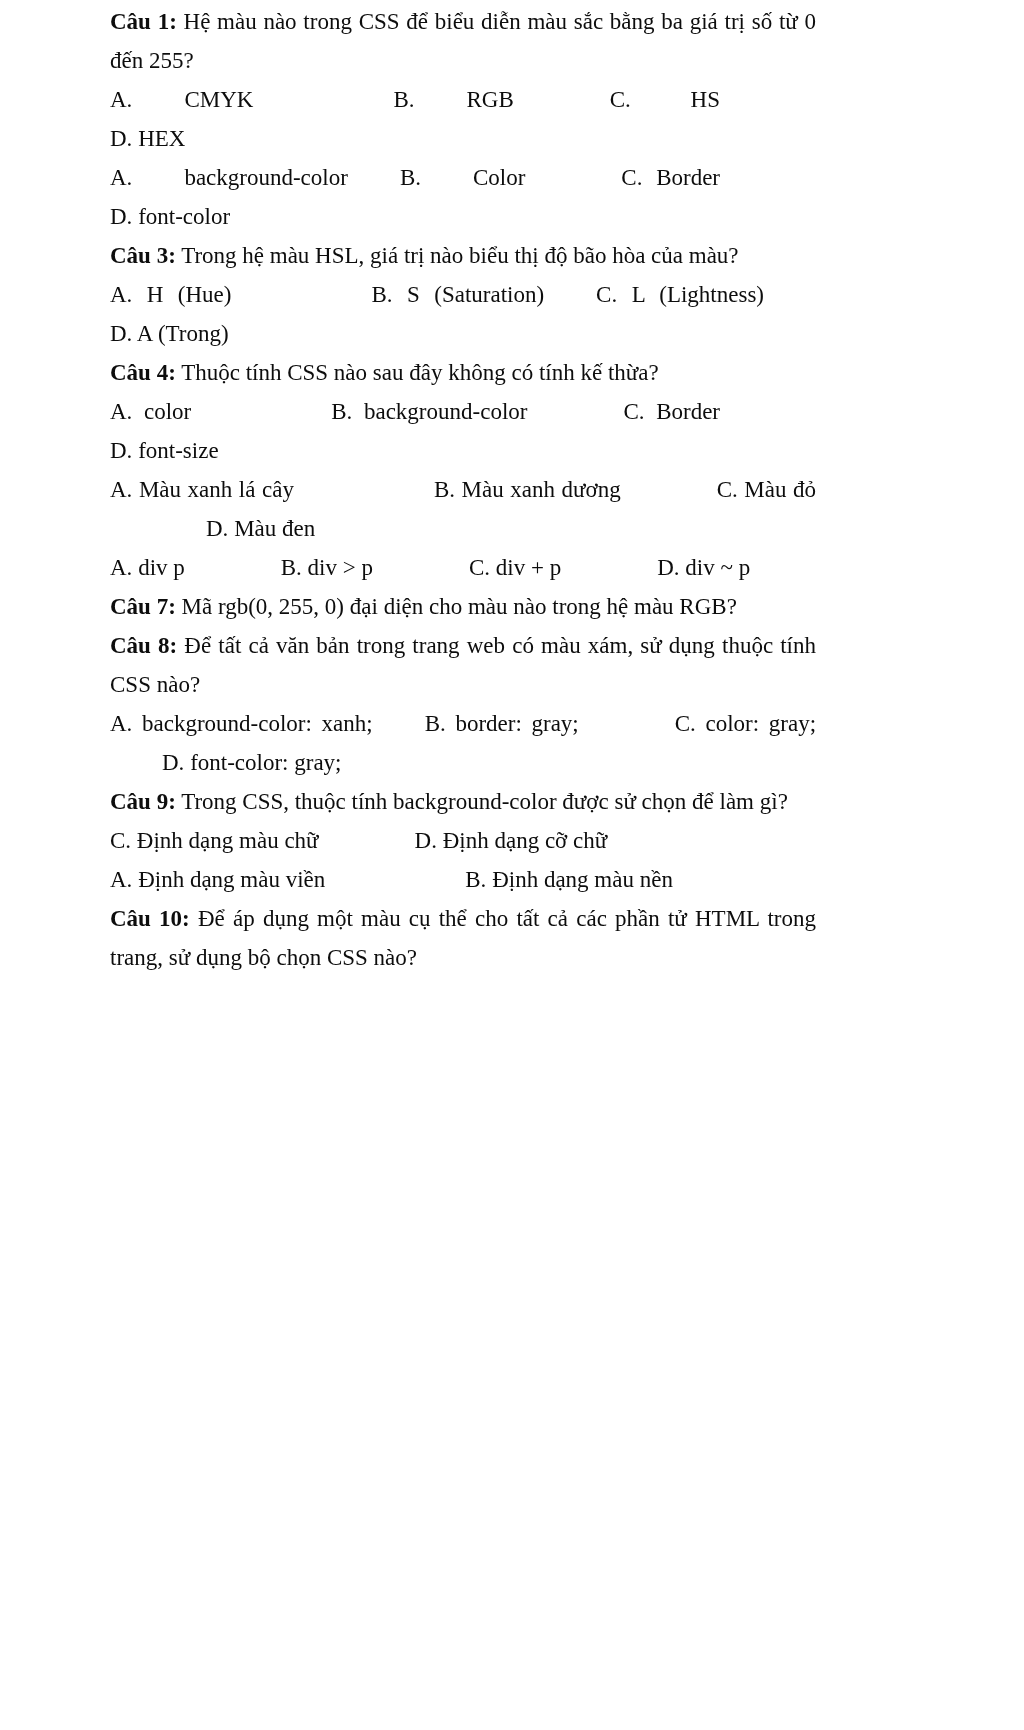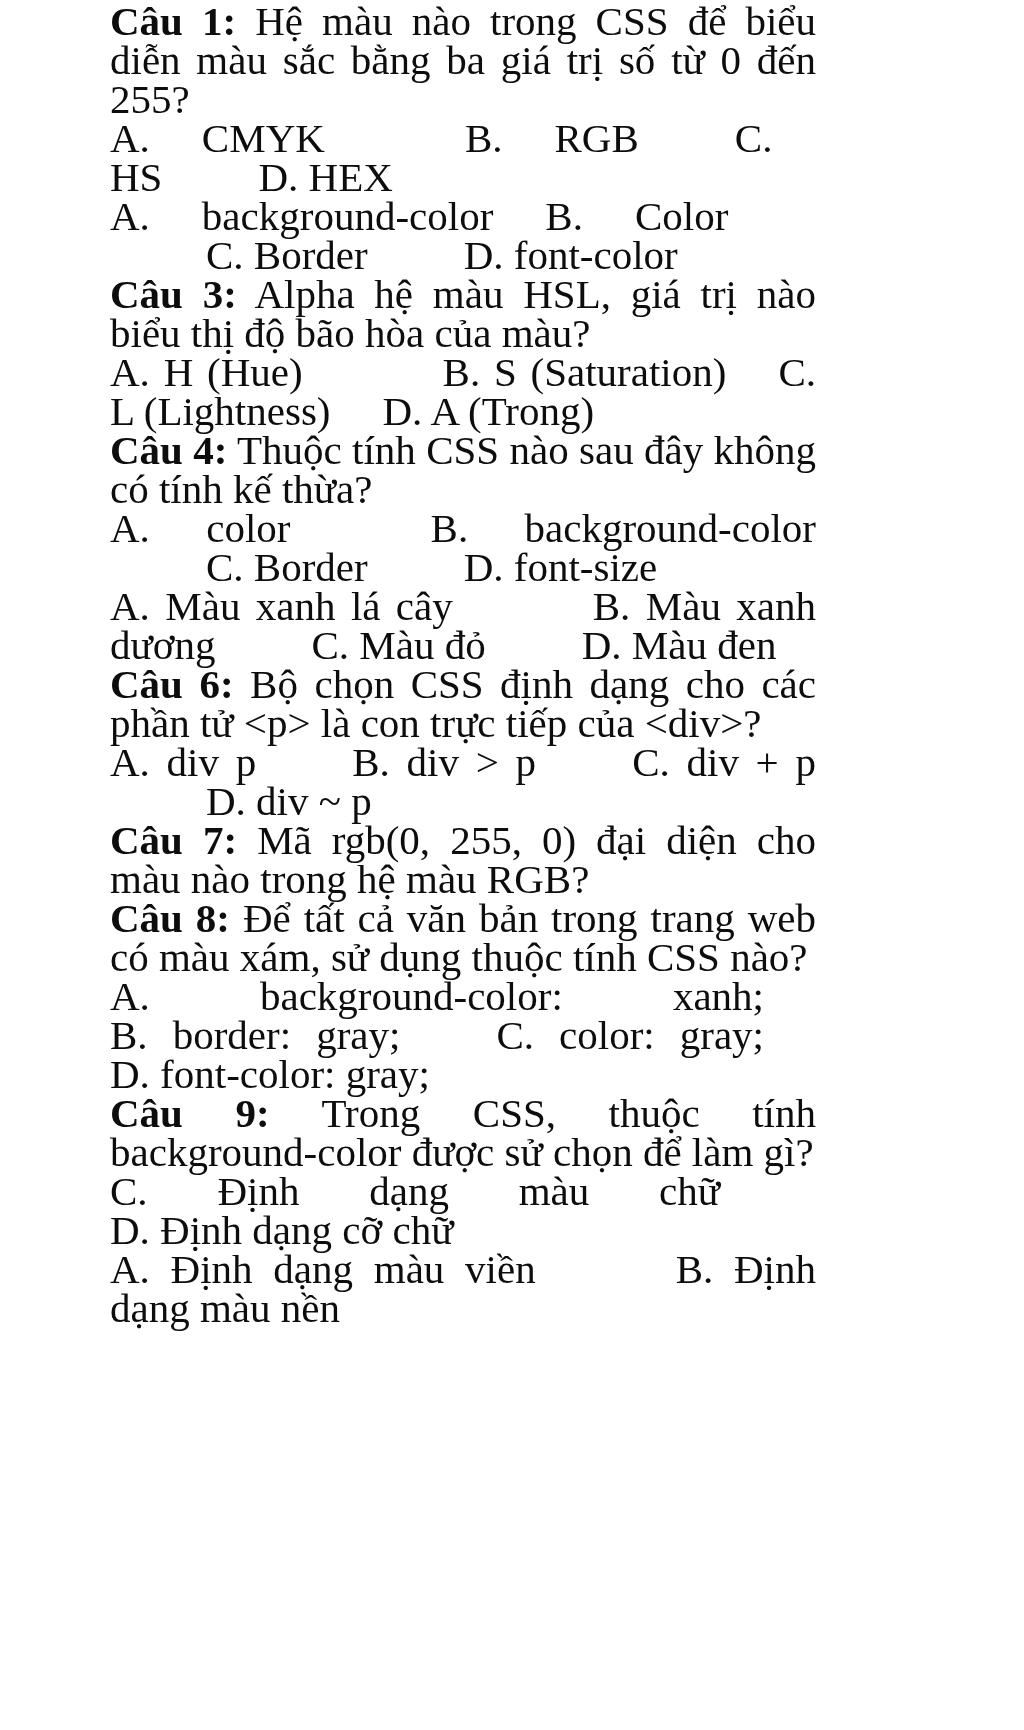--- a/index.html
+++ b/index.html
@@ -17,21 +17,21 @@
     overflow: hidden;
     box-sizing: border-box;
   }
 
   .quiz-body {
     position: absolute;
     left: 110px;
     top: 2px;
     width: 706px;
     font-family: "Liberation Serif", "DejaVu Serif", serif;
-    font-size: 41px;
+    font-size: 23px;
     line-height: 39px;
     color: #0d0d0d;
     text-align: justify;
     text-justify: inter-word;
     -webkit-font-smoothing: antialiased;
   }
 
   
   .question {
     margin: 0;
@@ -71,42 +71,38 @@
     <p class="question">
       <span class="opt"><span>A.</span><span class="gap-md"></span><span>CMYK</span></span><span class="gap-xl"></span><span class="opt"><span>B.</span><span class="gap-md"></span><span>RGB</span></span><span class="gap-lg"></span><span class="opt"><span>C.</span> <span>HS</span></span><span class="gap-lg"></span><span class="opt nowrap"><span>D.</span> <span>HEX</span></span>
     </p>
 
     <p class="question">
       <span class="opt"><span>A.</span><span class="gap-md"></span><span>background-color</span></span><span class="gap-md"></span><span class="opt"><span>B.</span><span class="gap-md"></span><span>Color</span></span><span class="gap-lg"></span><span class="opt"><span>C.</span> <span>Border</span></span><span class="gap-lg"></span><span class="opt nowrap"><span>D.</span> <span>font-color</span></span>
     </p>
 
     <p class="question">
       <span class="q-label">Câu 3:</span>
-      <span class="q-stem">Alpha hệ màu HSL, giá trị nào biểu thị độ bão hòa của màu?</span>
+      <span class="q-stem">Trong hệ màu HSL, giá trị nào biểu thị độ bão hòa của màu?</span>
     </p>
     <p class="question">
       <span class="opt nowrap"><span>A.</span> <span>H (Hue)</span></span><span class="gap-xl"></span><span class="opt nowrap"><span>B.</span> <span>S (Saturation)</span></span><span class="gap-md"></span><span class="opt"><span>C.</span> <span>L (Lightness)</span></span><span class="gap-md"></span><span class="opt nowrap"><span>D.</span> <span>A (Trong)</span></span>
     </p>
 
     <p class="question">
       <span class="q-label">Câu 4:</span>
       <span class="q-stem">Thuộc tính CSS nào sau đây không có tính kế thừa?</span>
     </p>
     <p class="question">
       <span class="opt nowrap"><span>A.</span> <span>color</span></span><span class="gap-xl"></span><span class="opt nowrap"><span>B.</span> <span>background-color</span></span><span class="gap-lg"></span><span class="opt"><span>C.</span> <span>Border</span></span><span class="gap-lg"></span><span class="opt nowrap"><span>D.</span> <span>font-size</span></span>
     </p>
 
     <p class="question">
       <span class="opt"><span>A.</span> <span>Màu xanh lá cây</span></span><span class="gap-xl"></span><span class="opt"><span>B.</span> <span>Màu xanh dương</span></span><span class="gap-lg"></span><span class="opt nowrap"><span>C.</span> <span>Màu đỏ</span></span><span class="gap-lg"></span><span class="opt nowrap"><span>D.</span> <span>Màu đen</span></span>
     </p>
 
-    <p class="question">
-      <span class="q-label">Câu 6:</span>
-      <span class="q-stem">Bộ chọn CSS định dạng cho các phần tử &lt;p&gt; là con trực tiếp của &lt;div&gt;?</span>
-    </p>
     <p class="question">
       <span class="opt nowrap"><span>A.</span> <span>div p</span></span><span class="gap-lg"></span><span class="opt nowrap"><span>B.</span> <span>div &gt; p</span></span><span class="gap-lg"></span><span class="opt"><span>C.</span> <span>div + p</span></span><span class="gap-lg"></span><span class="opt nowrap"><span>D.</span> <span>div ~ p</span></span>
     </p>
 
     <p class="question">
       <span class="q-label">Câu 7:</span>
       <span class="q-stem">Mã rgb(0, 255, 0) đại diện cho màu nào trong hệ màu RGB?</span>
     </p>
 
     <p class="question">
@@ -121,15 +117,19 @@
       <span class="q-label">Câu 9:</span>
       <span class="q-stem">Trong CSS, thuộc tính background-color được sử chọn để làm gì?</span>
     </p>
     <p class="question">
       <span class="opt nowrap"><span>C.</span> <span>Định dạng màu chữ</span></span><span class="gap-lg"></span><span class="opt nowrap"><span>D.</span> <span>Định dạng cỡ chữ</span></span>
     </p>
     <p class="question">
       <span class="opt"><span>A.</span> <span>Định dạng màu viền</span></span><span class="gap-xl"></span><span class="opt"><span>B.</span> <span>Định dạng màu nền</span></span>
     </p>
 
+    <p class="question">
+      <span class="q-label">Câu 10:</span>
+      <span class="q-stem">Để áp dụng một màu cụ thể cho tất cả các phần tử HTML trong trang, sử dụng bộ chọn CSS nào?</span>
+    </p>
 
   </div>
 </div>
 
 </body></html>

